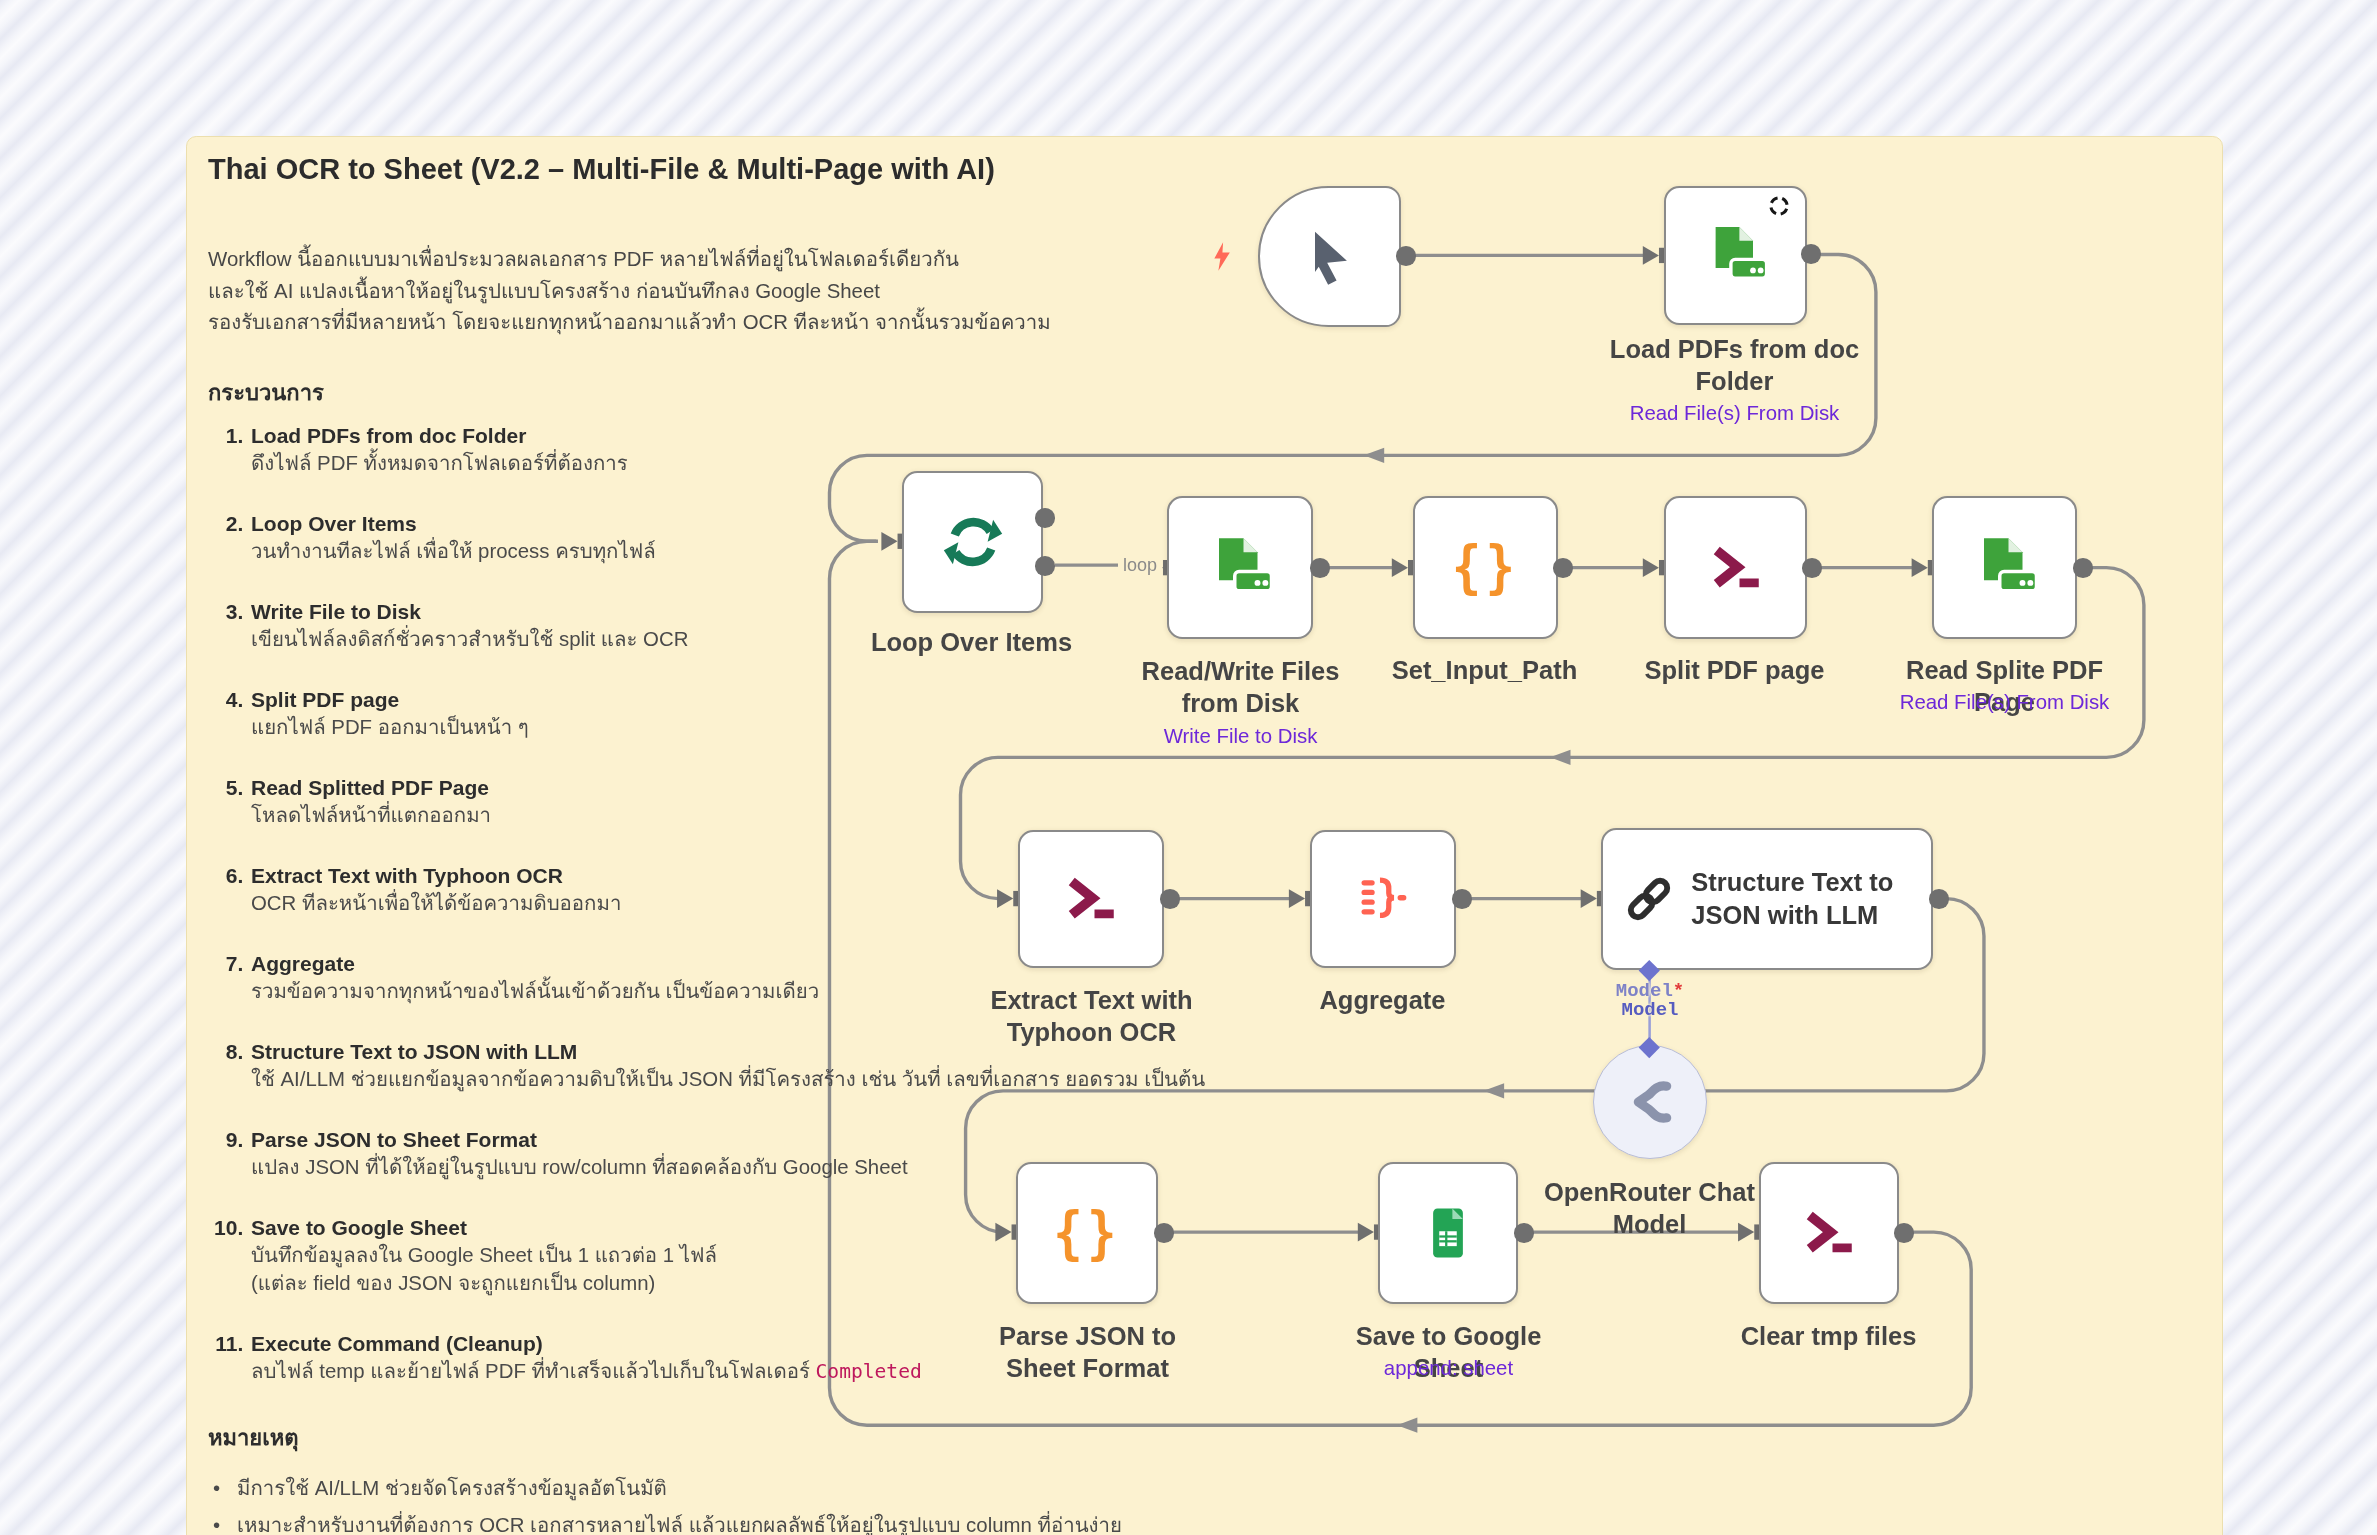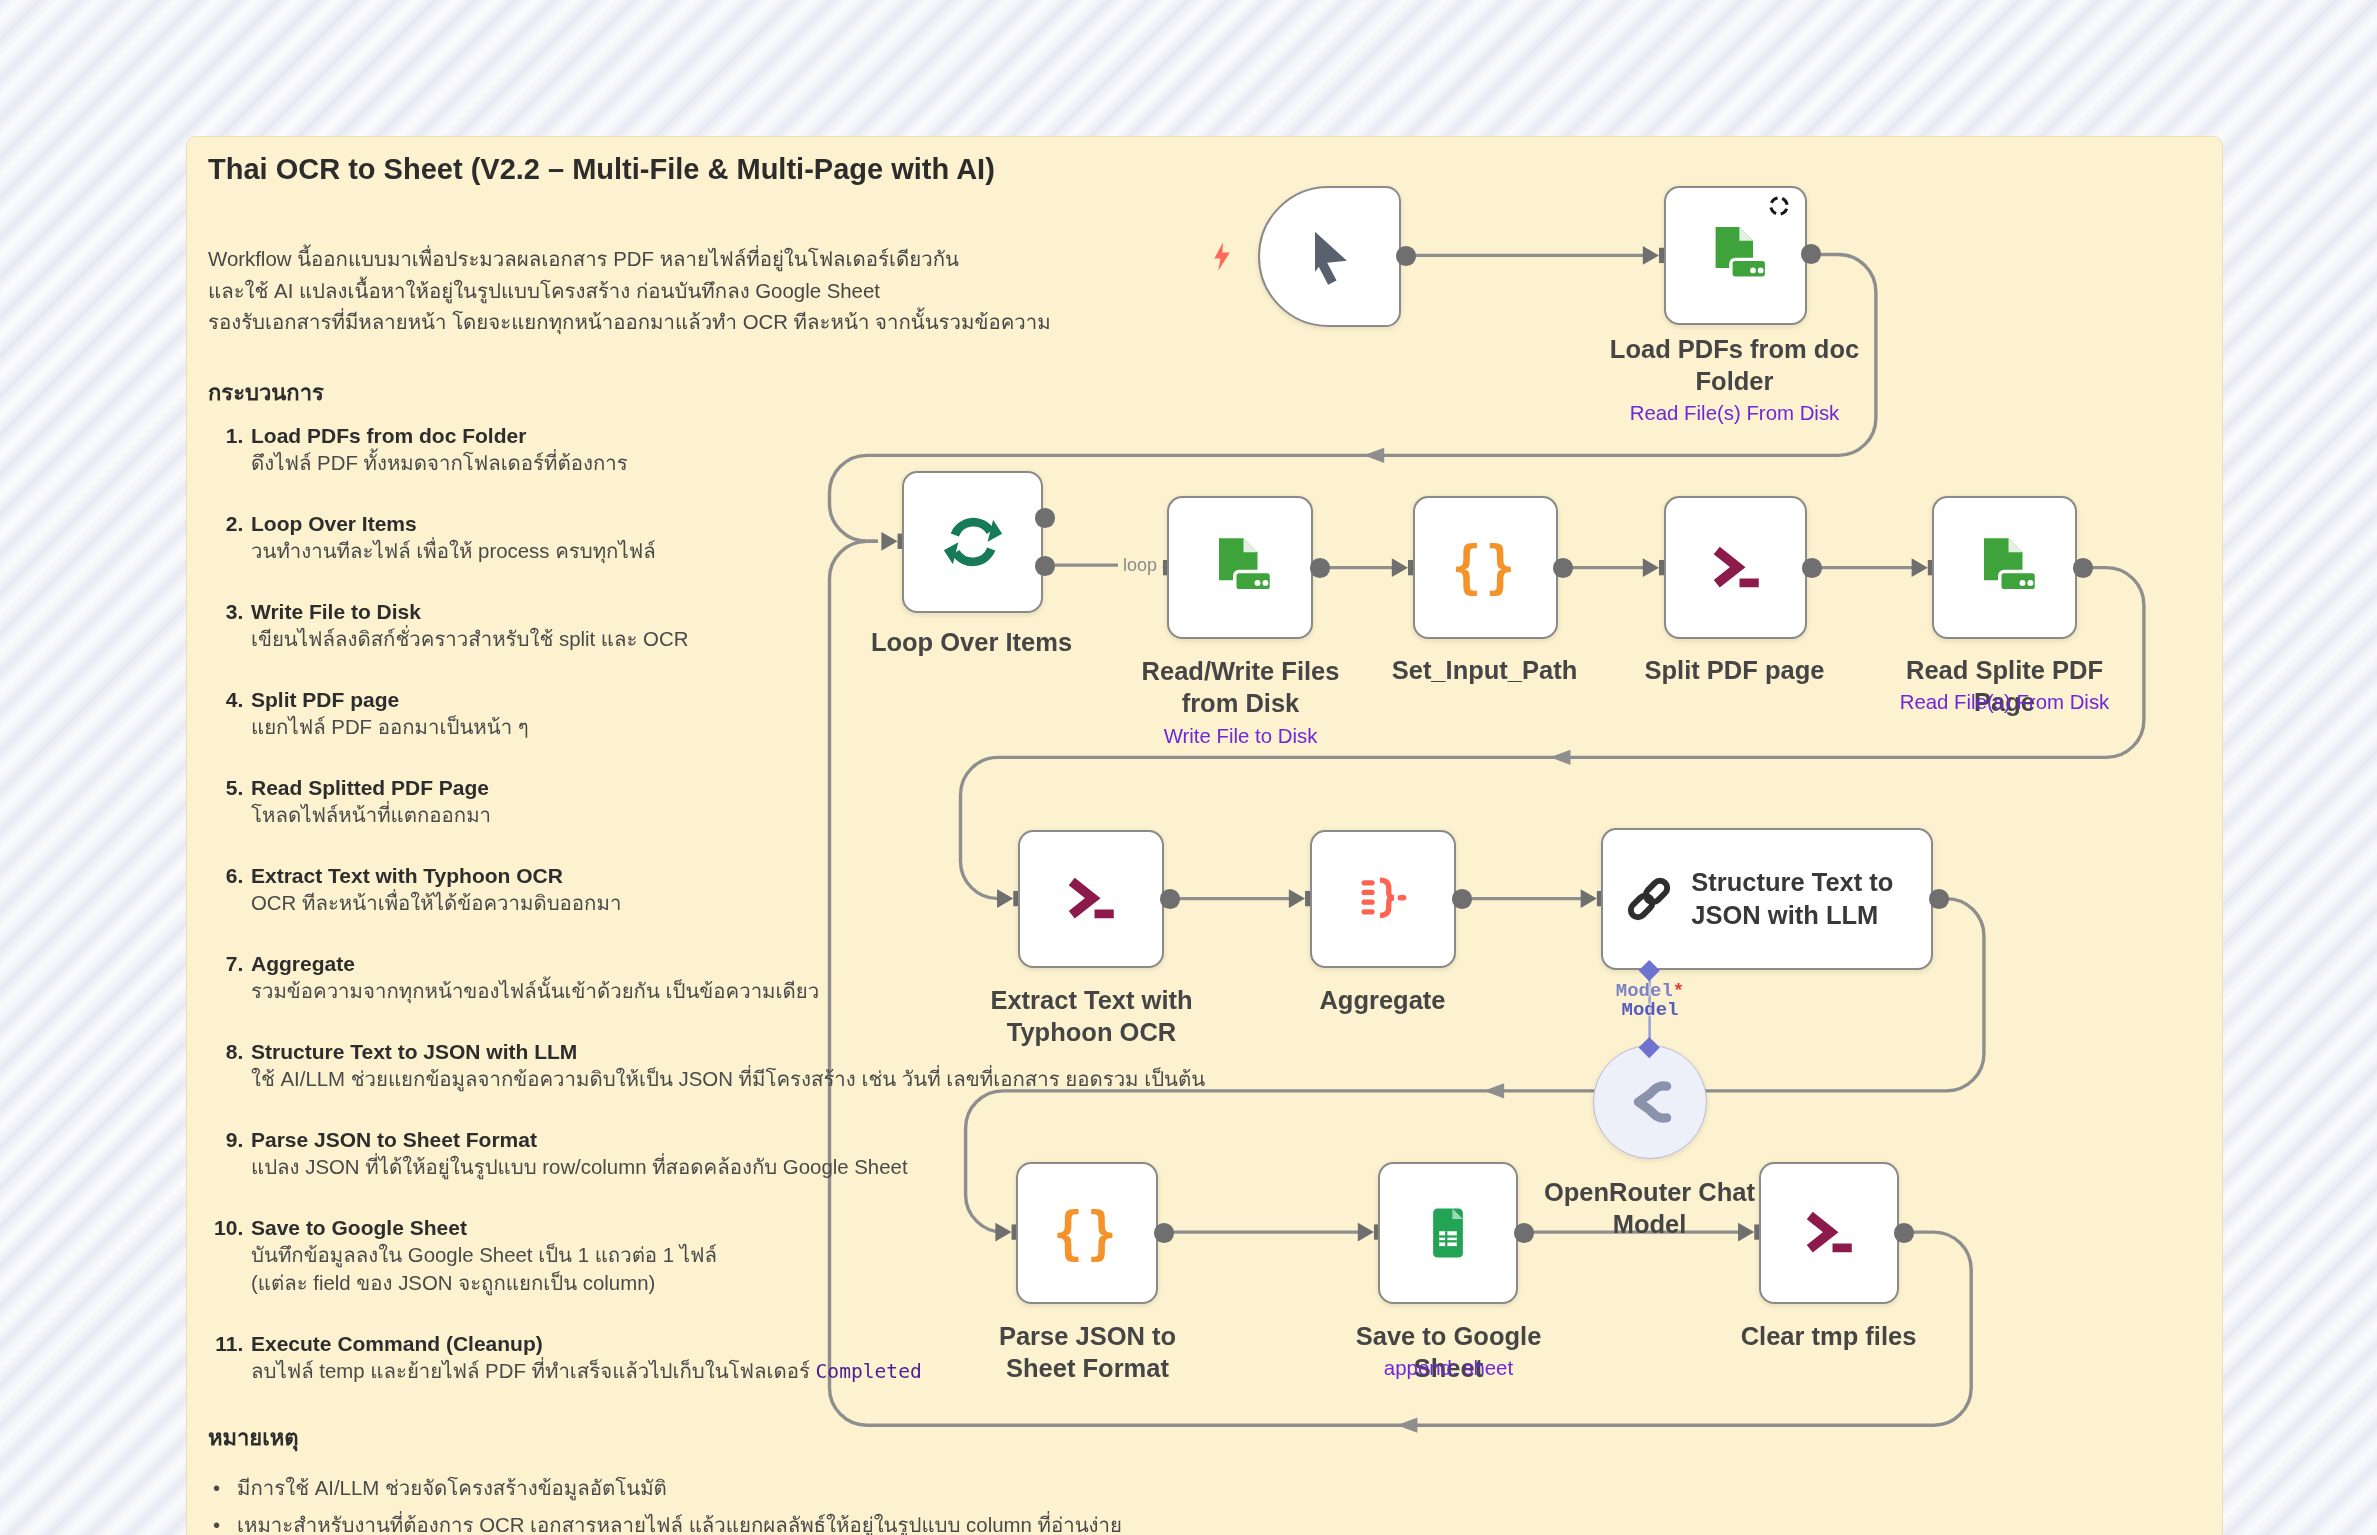--- a/index.html
+++ b/index.html
@@ -23,21 +23,21 @@
   .sn-desc  { margin-top:58px; font-size:20.4px; line-height:31.5px; color:#474747; }
   .sn-sec   { font-size:22px; font-weight:700; color:#2d2d2d; }
   #proc-heading  { margin-top:36px; }
   #steps { margin-top:13.6px; }
   .step { display:flex; margin-bottom:34px; }
   .step .num { width:43px; flex:0 0 43px; text-align:right; padding-right:7.7px;
                font-size:21px; font-weight:700; color:#2d2d2d; line-height:26px;}
   .step .stitle { font-size:21px; font-weight:700; color:#2d2d2d; line-height:26px; }
   .step .sdetail { font-size:20.4px; color:#4a4a4a; line-height:28px; }
   .code { font-family:"DejaVu Sans Mono","Liberation Mono",monospace;
-          color:#4c1d95; font-size:19.6px; }
+          color:#be185d; font-size:19.6px; }
   #notes-heading { margin-top:20px; }
   #bullets { margin-top:15.3px; }
   .bullet { display:flex; font-size:20.4px; color:#4a4a4a; line-height:37px; }
   .bullet .b { width:29px; flex:0 0 29px; text-align:left; padding-left:5.1px; }
 
   
   #wires { position:absolute; left:0; top:0; z-index:3; }
 
   
   .node {

